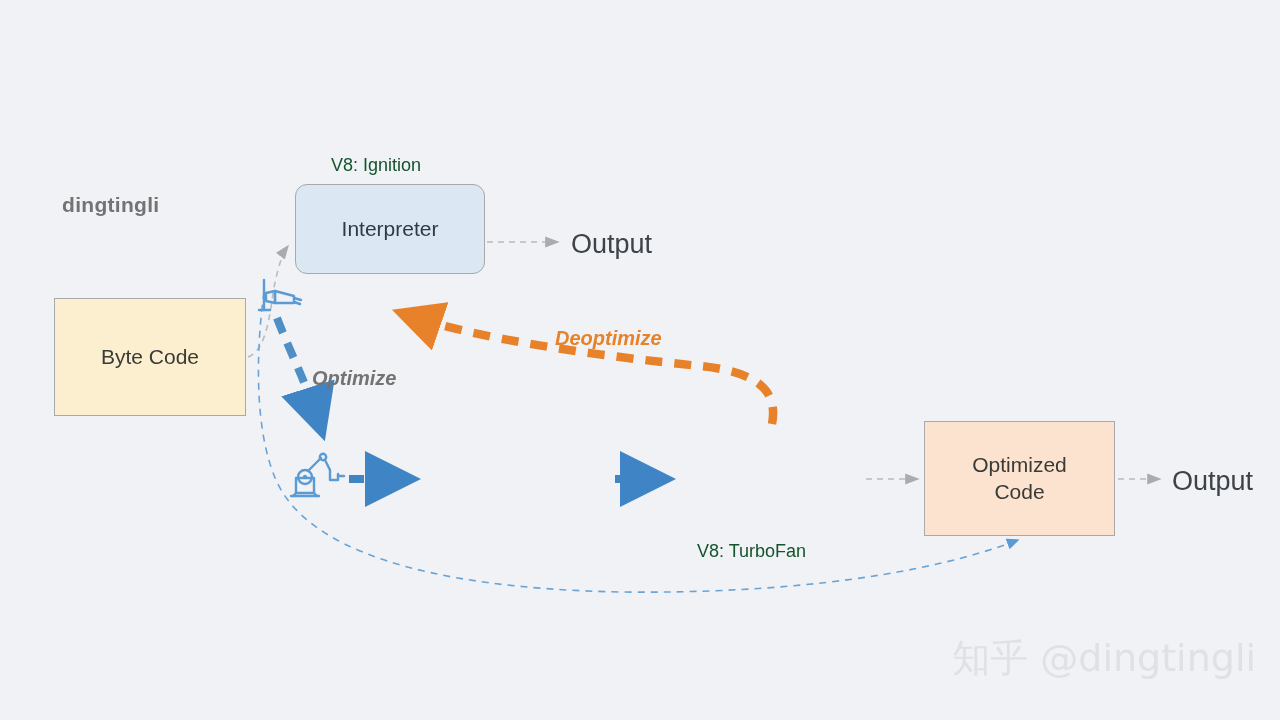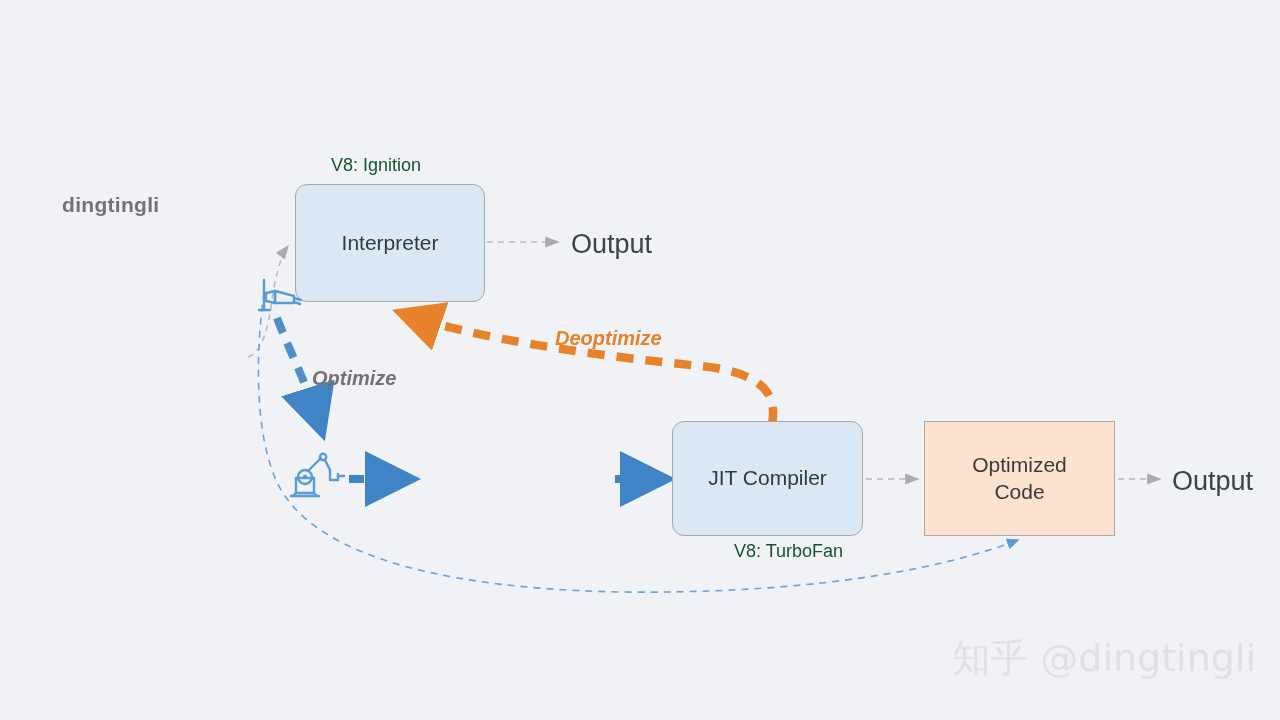--- a/index.html
+++ b/index.html
@@ -118,37 +118,37 @@
 
     <path d="M277,318 C290,352 306,382 320,426" fill="none" stroke="#4f8fc6" stroke-width="8" stroke-dasharray="16,11" stroke-linecap="butt" marker-end="url(#arrowBlueThick)"></path>
 
     <path d="M349,479 L405,479" fill="none" stroke="#3f84c4" stroke-width="8" stroke-dasharray="15,10" stroke-linecap="butt" marker-end="url(#arrowBlueThick)"></path>
 
     <path d="M615,479 L660,479" fill="none" stroke="#3f84c4" stroke-width="8" stroke-dasharray="15,10" stroke-linecap="butt" marker-end="url(#arrowBlueThick)"></path>
 
     <path d="M772,424 C778,392 760,372 700,366 C600,356 480,340 404,314" fill="none" stroke="#e8822a" stroke-width="8.5" stroke-dasharray="17,12" stroke-linecap="butt" marker-end="url(#arrowOrange)"></path>
   </svg>
 
+  <div class="node node-yellow" style="left:54px; top:298px; width:192px; height:118px;">
+    <span>Byte Code</span>
+  </div>
 
-  <div class="node node-blue rounded" style="left:295px; top:184px; width:190px; height:118px;">
+  <div class="node node-blue rounded" style="left:295px; top:184px; width:190px; height:90px;">
     <span>Interpreter</span>
   </div>
 
 
-  <div class="node node-blue rounded" style="left:672px; top:421px; width:191px; height:115px;">
-    <span>JIT Compiler</span>
-  </div>
 
   <div class="node node-peach" style="left:924px; top:421px; width:191px; height:115px;">
     <span style="white-space:pre-line;">Optimized
 Code</span>
   </div>
 
   <div class="caption" style="left:331px; top:155px;">V8: Ignition</div>
-  <div class="caption" style="left:734px; top:541px;">V8: TurboFan</div>
+  <div class="caption" style="left:697px; top:541px;">V8: TurboFan</div>
 
   <div class="plain-text" style="left:571px; top:229px;">Output</div>
   <div class="plain-text" style="left:1172px; top:466px;">Output</div>
 
   <div class="edge-label lbl-optimize" style="left:312px; top:367px;">Optimize</div>
   <div class="edge-label lbl-deoptimize" style="left:555px; top:327px;">Deoptimize</div>
 
   <div class="icon-box" style="left:256px; top:276px; width:50px; height:42px;">
     <svg width="50" height="42" viewBox="0 0 50 42">
       <g fill="none" stroke="#5b9bd5" stroke-width="2.4" stroke-linecap="round" stroke-linejoin="round">

